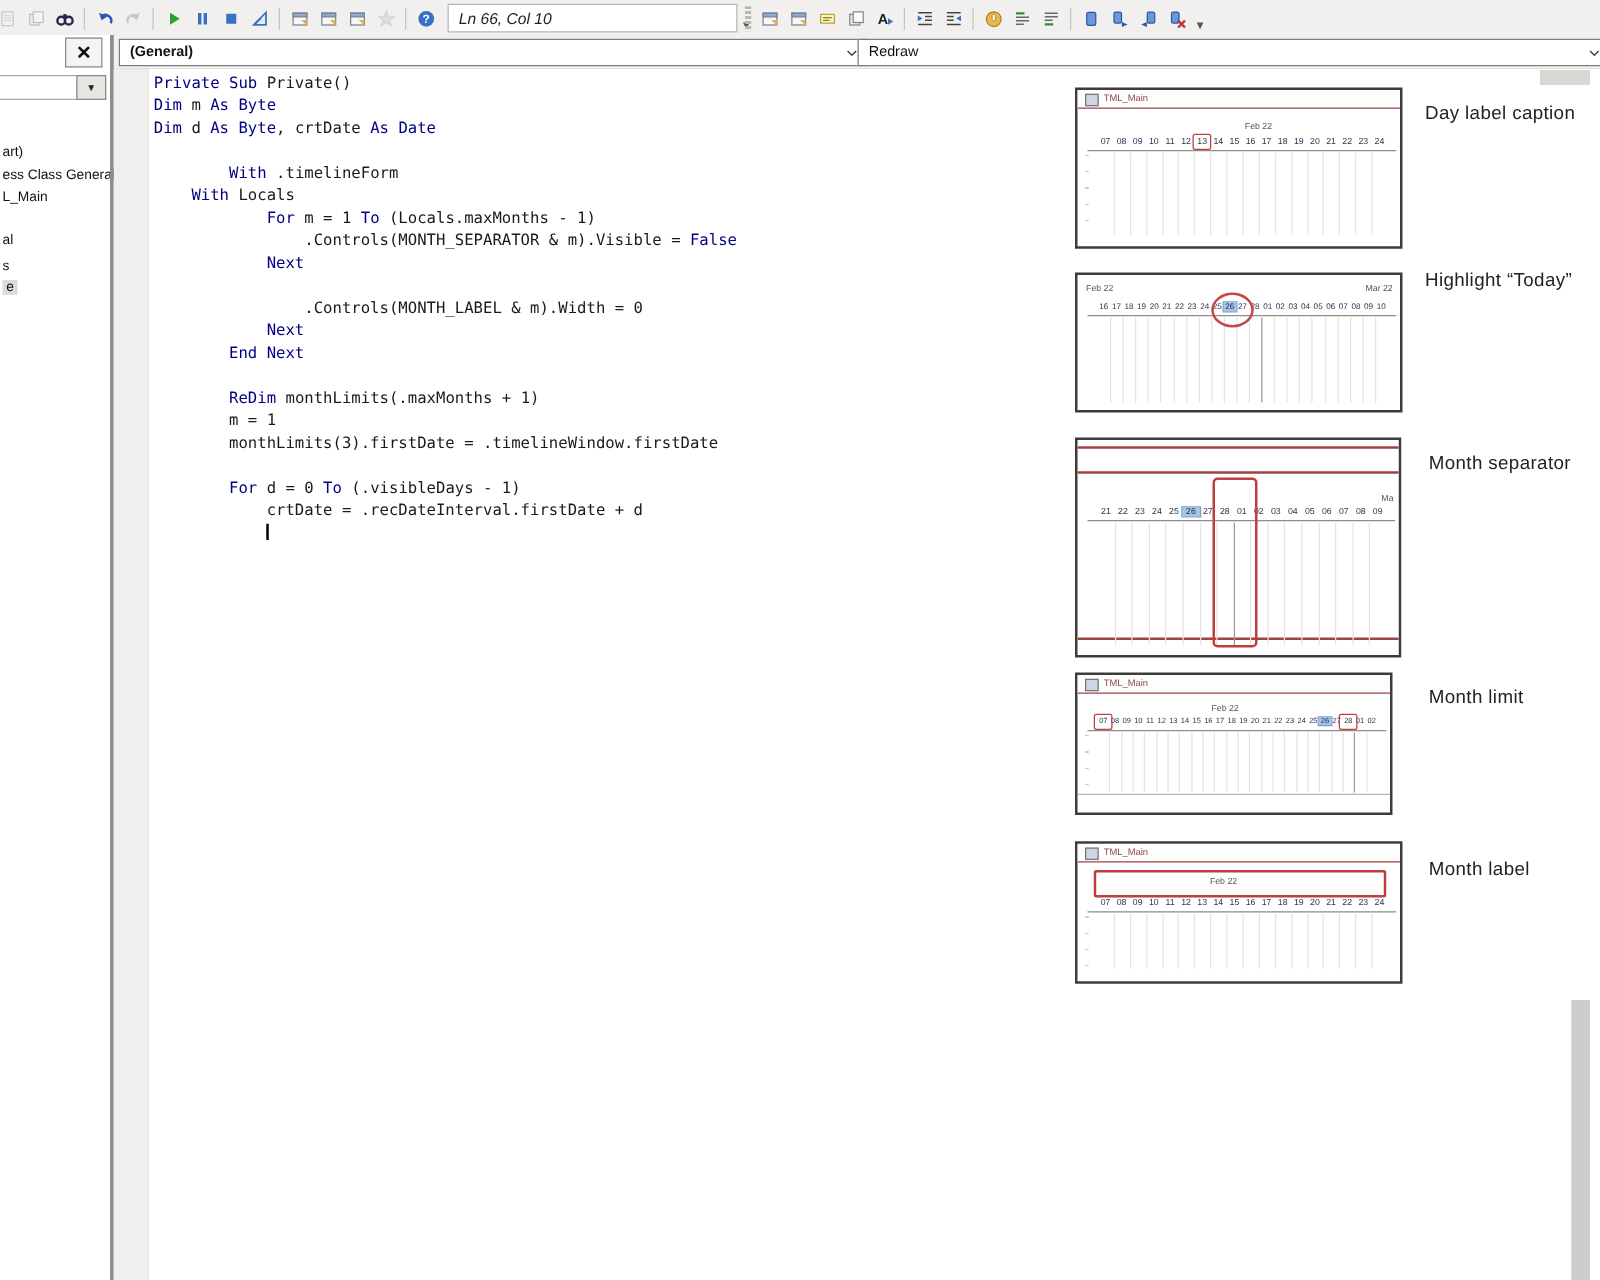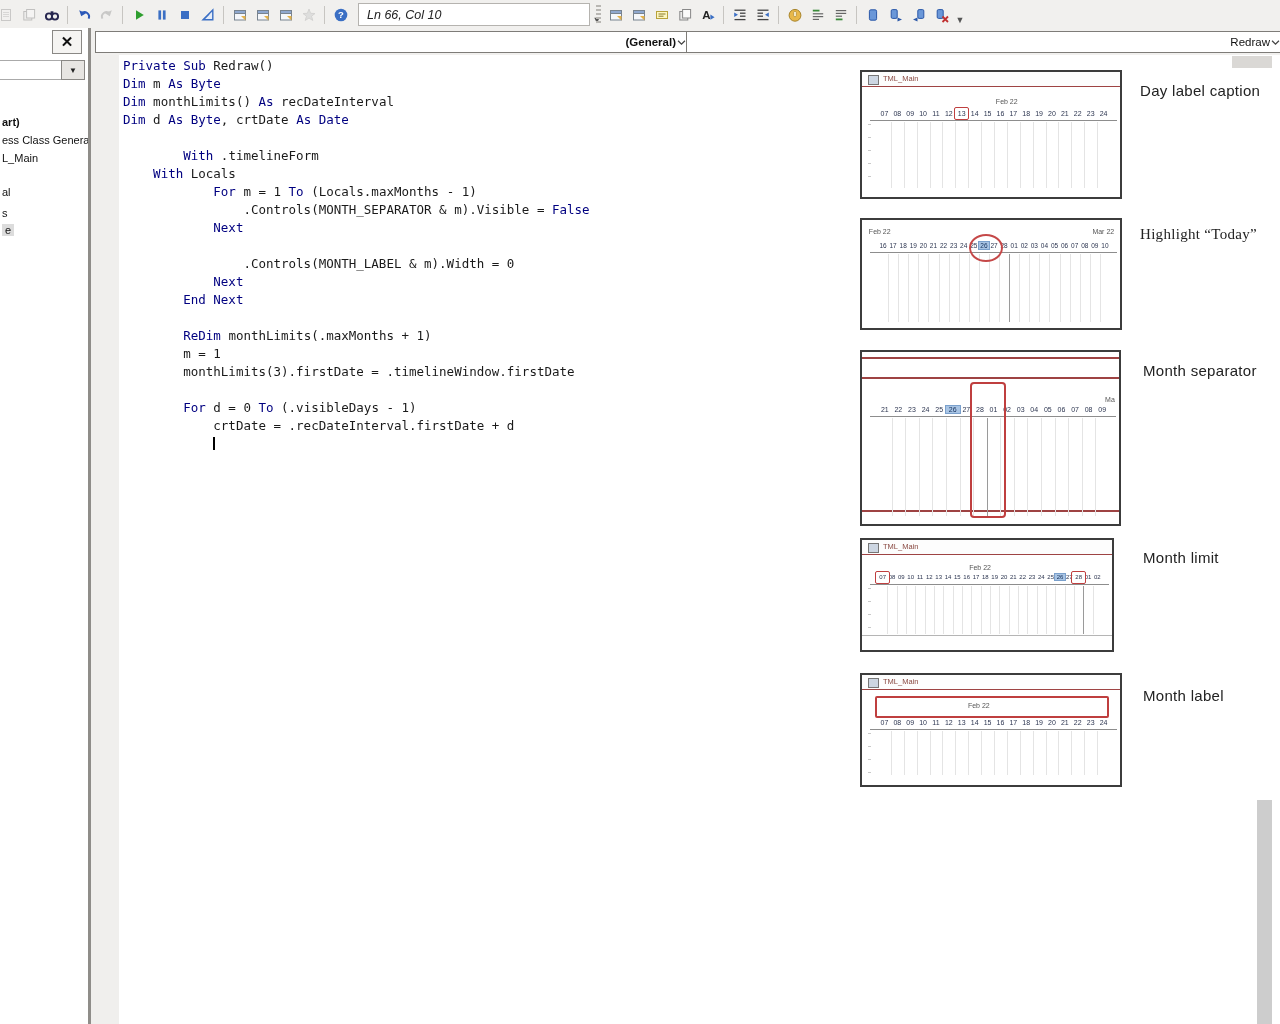--- a/index.html
+++ b/index.html
@@ -15,34 +15,34 @@
   .grip{width:5px;height:20px;margin-right:3px;flex:0 0 auto;
         background:repeating-linear-gradient(to bottom,#b9b7b3 0 2px,transparent 2px 4px);}
   .status-box{margin-left:6px;width:222px;height:21px;background:#fff;border:1px solid #b5b3af;
               display:flex;align-items:center;padding-left:8px;font-size:12.5px;color:#222;font-style:italic;}
   .overflow-btn{width:14px;height:23px;display:flex;align-items:flex-end;justify-content:center;
                 font-size:9px;color:#555;padding-bottom:2px;}
   
   .combostrip{position:absolute;left:0;top:28px;width:1280px;height:27px;background:#f1f0ee;
               border-bottom:1px solid #9a9893;}
   .combo{position:absolute;top:3px;height:20px;background:#fff;border:1px solid #7e7c78;
-         display:flex;align-items:center;justify-content:flex-end;padding:0 6px 0 8px;
+         display:flex;align-items:center;justify-content:space-between;padding:0 6px 0 8px;
          font-size:11.5px;font-weight:bold;color:#111;}
   
   #left-panel{position:absolute;left:0;top:28px;width:88px;height:996px;background:#fff;}
   #panel-close{position:absolute;left:52px;top:2px;width:28px;height:22px;background:#f5f4f2;
                border:1px solid #8a8885;display:flex;align-items:center;justify-content:center;
                font-size:15px;font-weight:bold;color:#111;}
   #panel-combo-stub{position:absolute;left:0;top:32px;width:62px;height:18px;background:#fff;
                     border:1px solid #aaa;border-left:none;}
   #panel-drop{position:absolute;left:61px;top:32px;width:22px;height:18px;background:#e7e5e2;
               border:1px solid #8a8885;display:flex;align-items:center;justify-content:center;
               font-size:8px;color:#222;}
   .frag{position:absolute;left:2px;font-size:11px;color:#111;white-space:nowrap;}
-  .frag.bold{font-weight:bold;}
+  .frag.bold{font-weight:normal;}
   .frag.sel{background:#dcdcdc;padding:0 3px;}
   #panel-border{position:absolute;left:88px;top:28px;width:3px;height:996px;background:#8f8d89;}
   
   #gutter{position:absolute;left:91px;top:55px;width:28px;height:969px;background:#f0efed;
           border-right:1px solid #b9b7b3;}
   #editor{position:absolute;left:119px;top:55px;width:1161px;height:969px;background:#fff;}
   #code{position:absolute;left:0;top:2px;font-family:"DejaVu Sans Mono","Liberation Mono",monospace;
         font-size:12.5px;line-height:18px;color:#1a1a1a;}
   .code-line{white-space:pre;padding-left:4px;height:18px;}
   .kw{color:#000080;}
@@ -306,23 +306,22 @@
         <div class="frag" style="top: 158px;">al</div>
         <div class="frag" style="top: 179px;">s</div>
         <div class="frag sel" style="top: 196px;">e</div>
       </div>
   </div>
   <div id="panel-border"></div>
 
   <div id="gutter"></div>
   <div id="editor">
     <div id="code">
-        <div class="code-line"><span class="kw">Private</span><span> </span><span class="kw">Sub</span><span> Redraw()</span></div>
+        <div class="code-line"><span class="kw">Private</span><span> </span><span class="kw">Sub</span><span> Private()</span></div>
         <div class="code-line"><span class="kw">Dim</span><span> m </span><span class="kw">As</span><span> </span><span class="kw">Byte</span></div>
-        <div class="code-line"><span class="kw">Dim</span><span> monthLimits() </span><span class="kw">As</span><span> recDateInterval</span></div>
         <div class="code-line"><span class="kw">Dim</span><span> d </span><span class="kw">As</span><span> </span><span class="kw">Byte</span><span>, crtDate </span><span class="kw">As</span><span> </span><span class="kw">Date</span></div>
         <div class="code-line"></div>
         <div class="code-line"><span>        </span><span class="kw">With</span><span> .timelineForm</span></div>
         <div class="code-line"><span>    </span><span class="kw">With</span><span> Locals</span></div>
         <div class="code-line"><span>            </span><span class="kw">For</span><span> m = 1 </span><span class="kw">To</span><span> (Locals.maxMonths - 1)</span></div>
         <div class="code-line"><span>                .Controls(MONTH_SEPARATOR &amp; m).Visible = </span><span class="kw">False</span></div>
         <div class="code-line"><span>            </span><span class="kw">Next</span></div>
         <div class="code-line"></div>
         <div class="code-line"><span>                .Controls(MONTH_LABEL &amp; m).Width = 0</span></div>
         <div class="code-line"><span>            </span><span class="kw">Next</span></div>
@@ -576,21 +575,21 @@
         <div class="tl-grid" style="left: 196.44px; top: 56px; height: 44px;"></div>
         <div class="tl-grid" style="left: 209.33px; top: 56px; height: 44px;"></div>
         <div class="tl-grid" style="left: 222.22px; top: 56px; height: 44px;"></div>
         <div class="tl-grid" style="left: 235.11px; top: 56px; height: 44px;"></div>
         <div class="tl-ticks" style="top: 58px; height: 40px;"></div>
         <div class="tl-widerect" style="left: 13px; top: 21px; width: 230px; height: 18px;"></div>
       </div>
     </div>
   <div id="annots">
       <div class="annot" style="left: 1140px; top: 82px;">Day label caption</div>
-      <div class="annot" style="left: 1140px; top: 226px; font-family: Liberation Serif, serif;">Highlight “Today”</div>
+      <div class="annot" style="left: 1140px; top: 216px;">Highlight “Today”</div>
       <div class="annot" style="left: 1143px; top: 362px;">Month separator</div>
       <div class="annot" style="left: 1143px; top: 549px;">Month limit</div>
       <div class="annot" style="left: 1143px; top: 687px;">Month label</div>
     </div>
 
   <div id="scroll-notch"></div>
   <div id="vscroll-thumb"></div>
 </div>
 
 </body></html>

